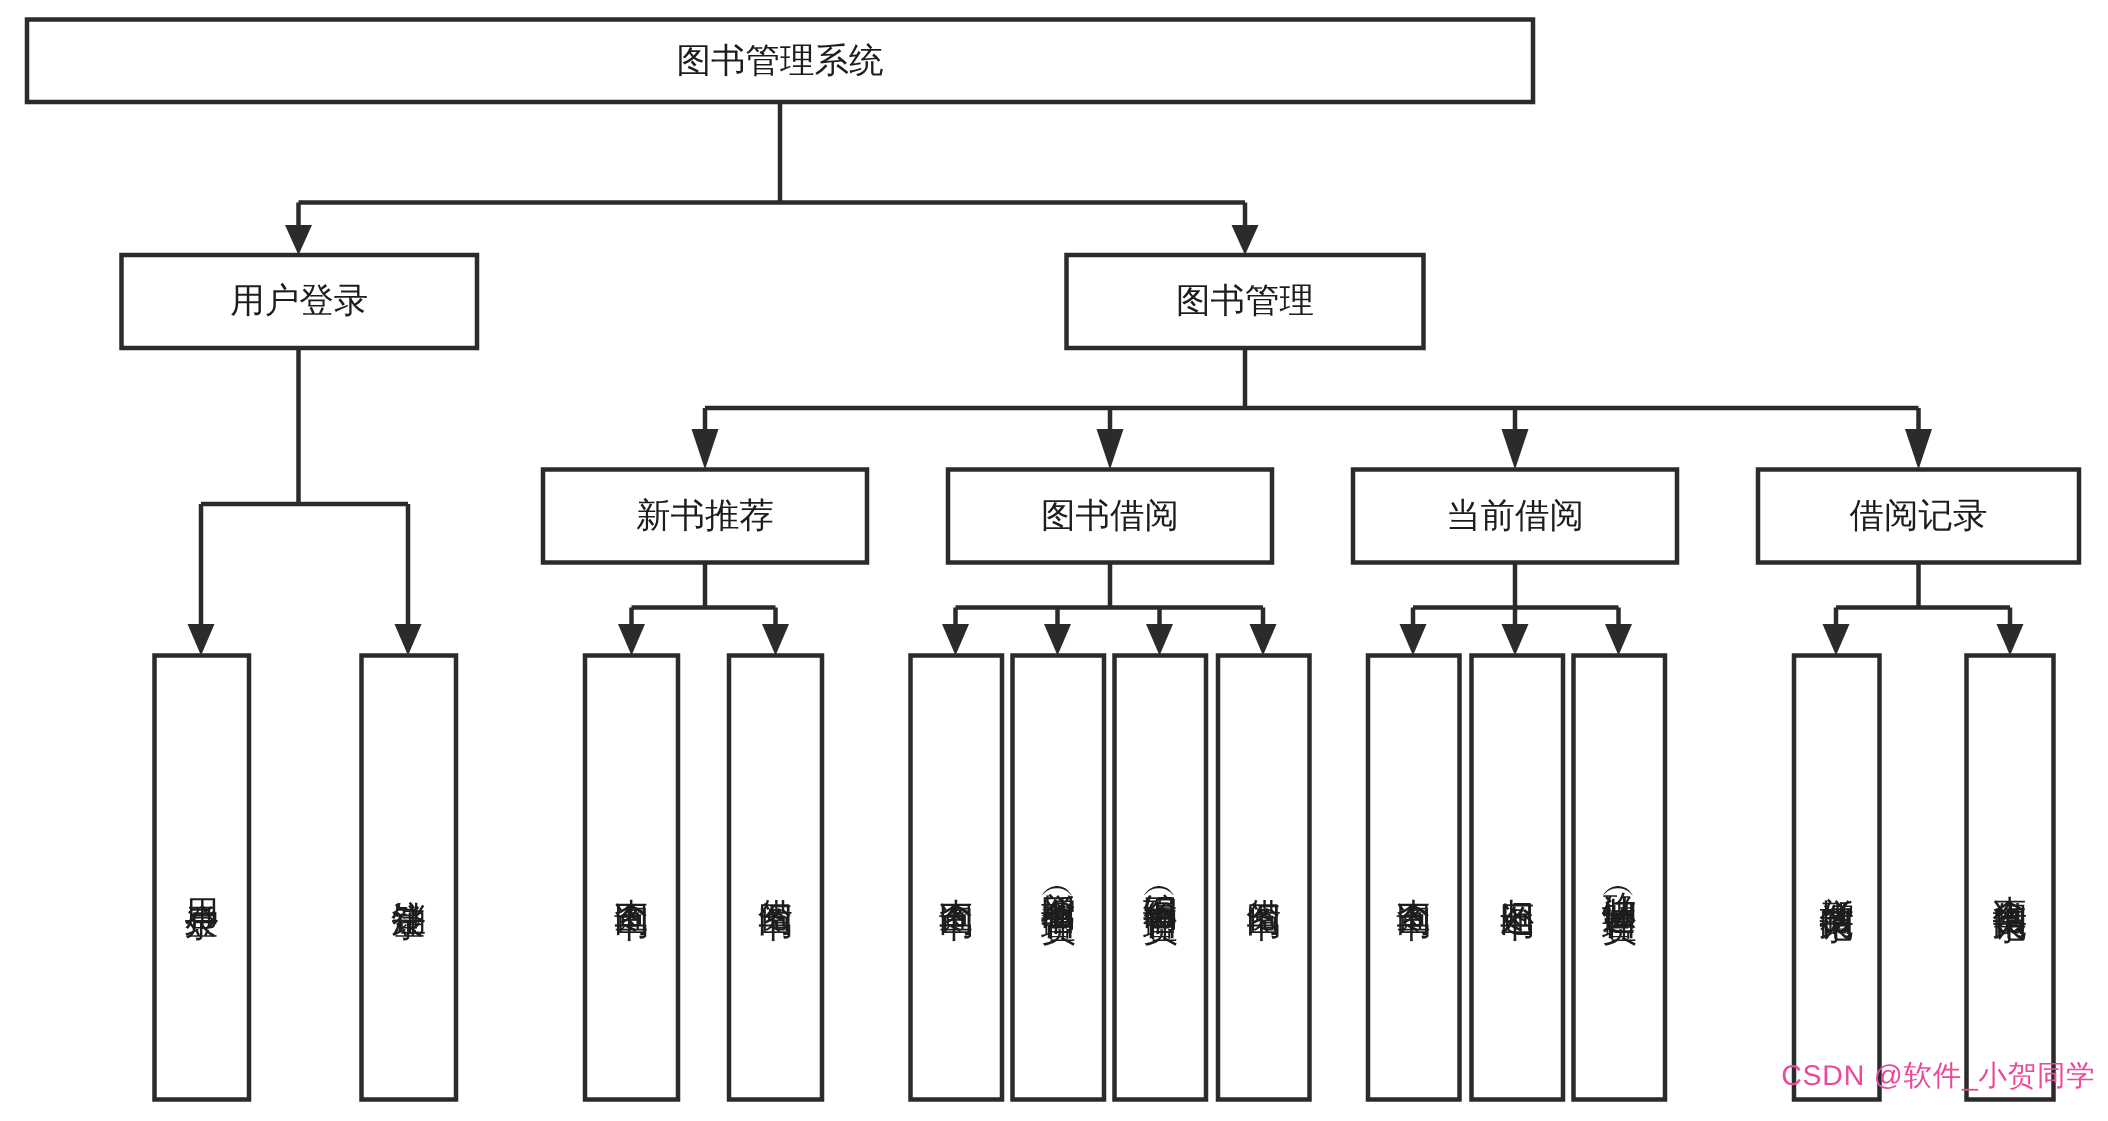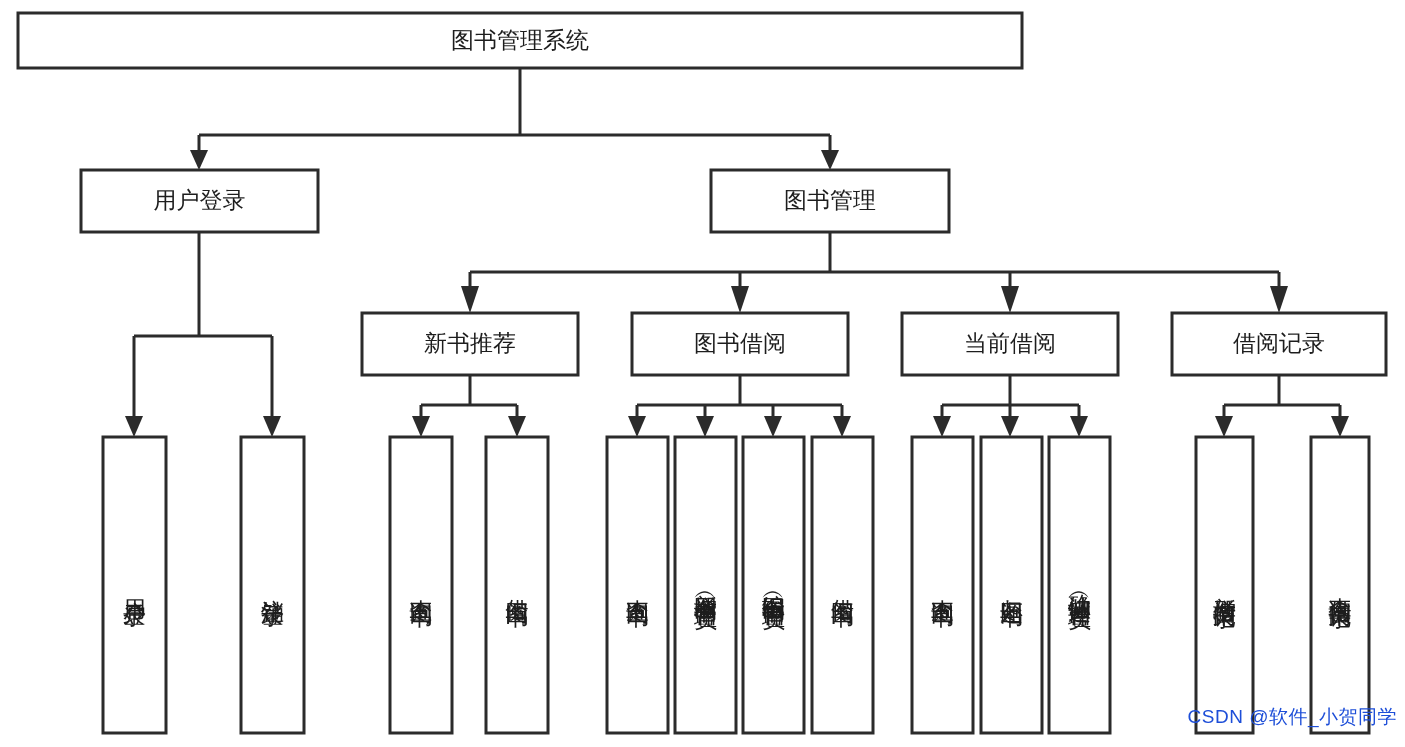--- a/index.html
+++ b/index.html
@@ -62,21 +62,21 @@
     line-height: 1;
     white-space: nowrap;
     pointer-events: none;
   }
   .watermark {
     position: absolute;
     right: 8px;
     bottom: 5px;
     font-family: "Liberation Sans", "DejaVu Sans", sans-serif;
     font-size: 19px;
-    color: #1d4ed8;
+    color: #ec4899;
     white-space: nowrap;
     letter-spacing: 0.5px;
   }
 </style>
 </head>
 <body>
 
 <div id="diagram-root">
 
   <svg class="diagram-svg" viewBox="0 0 1405 747">

